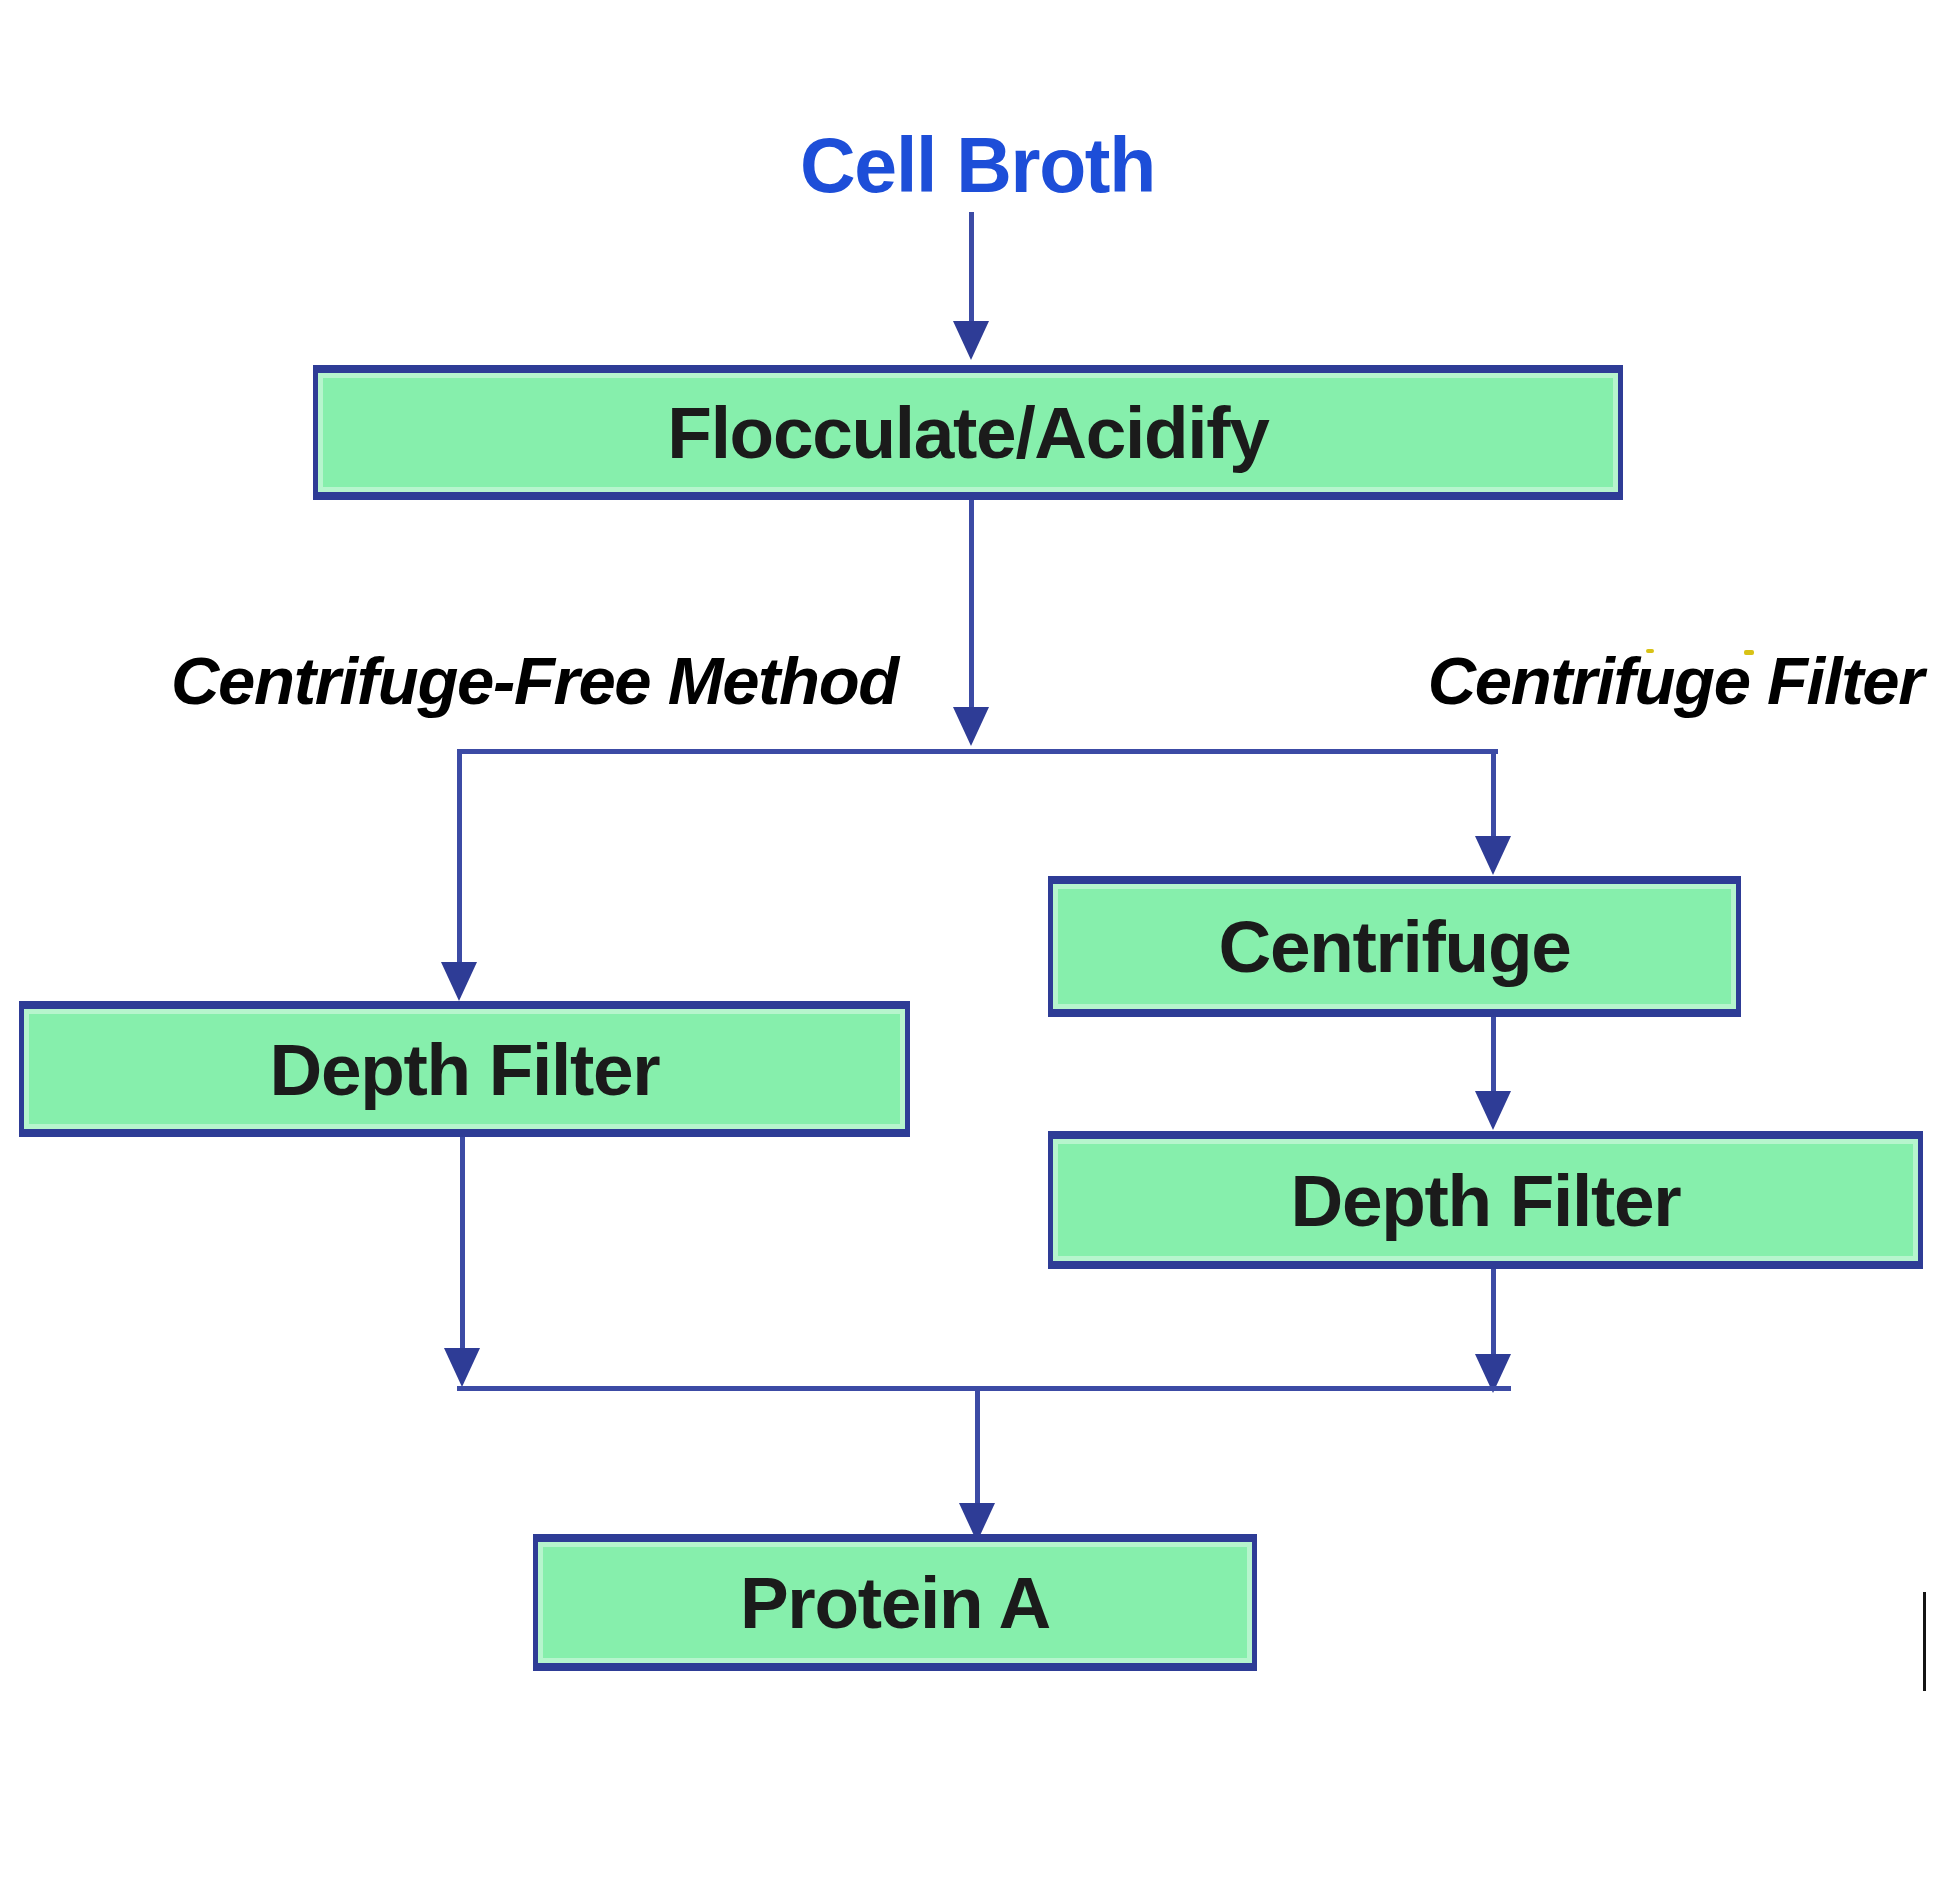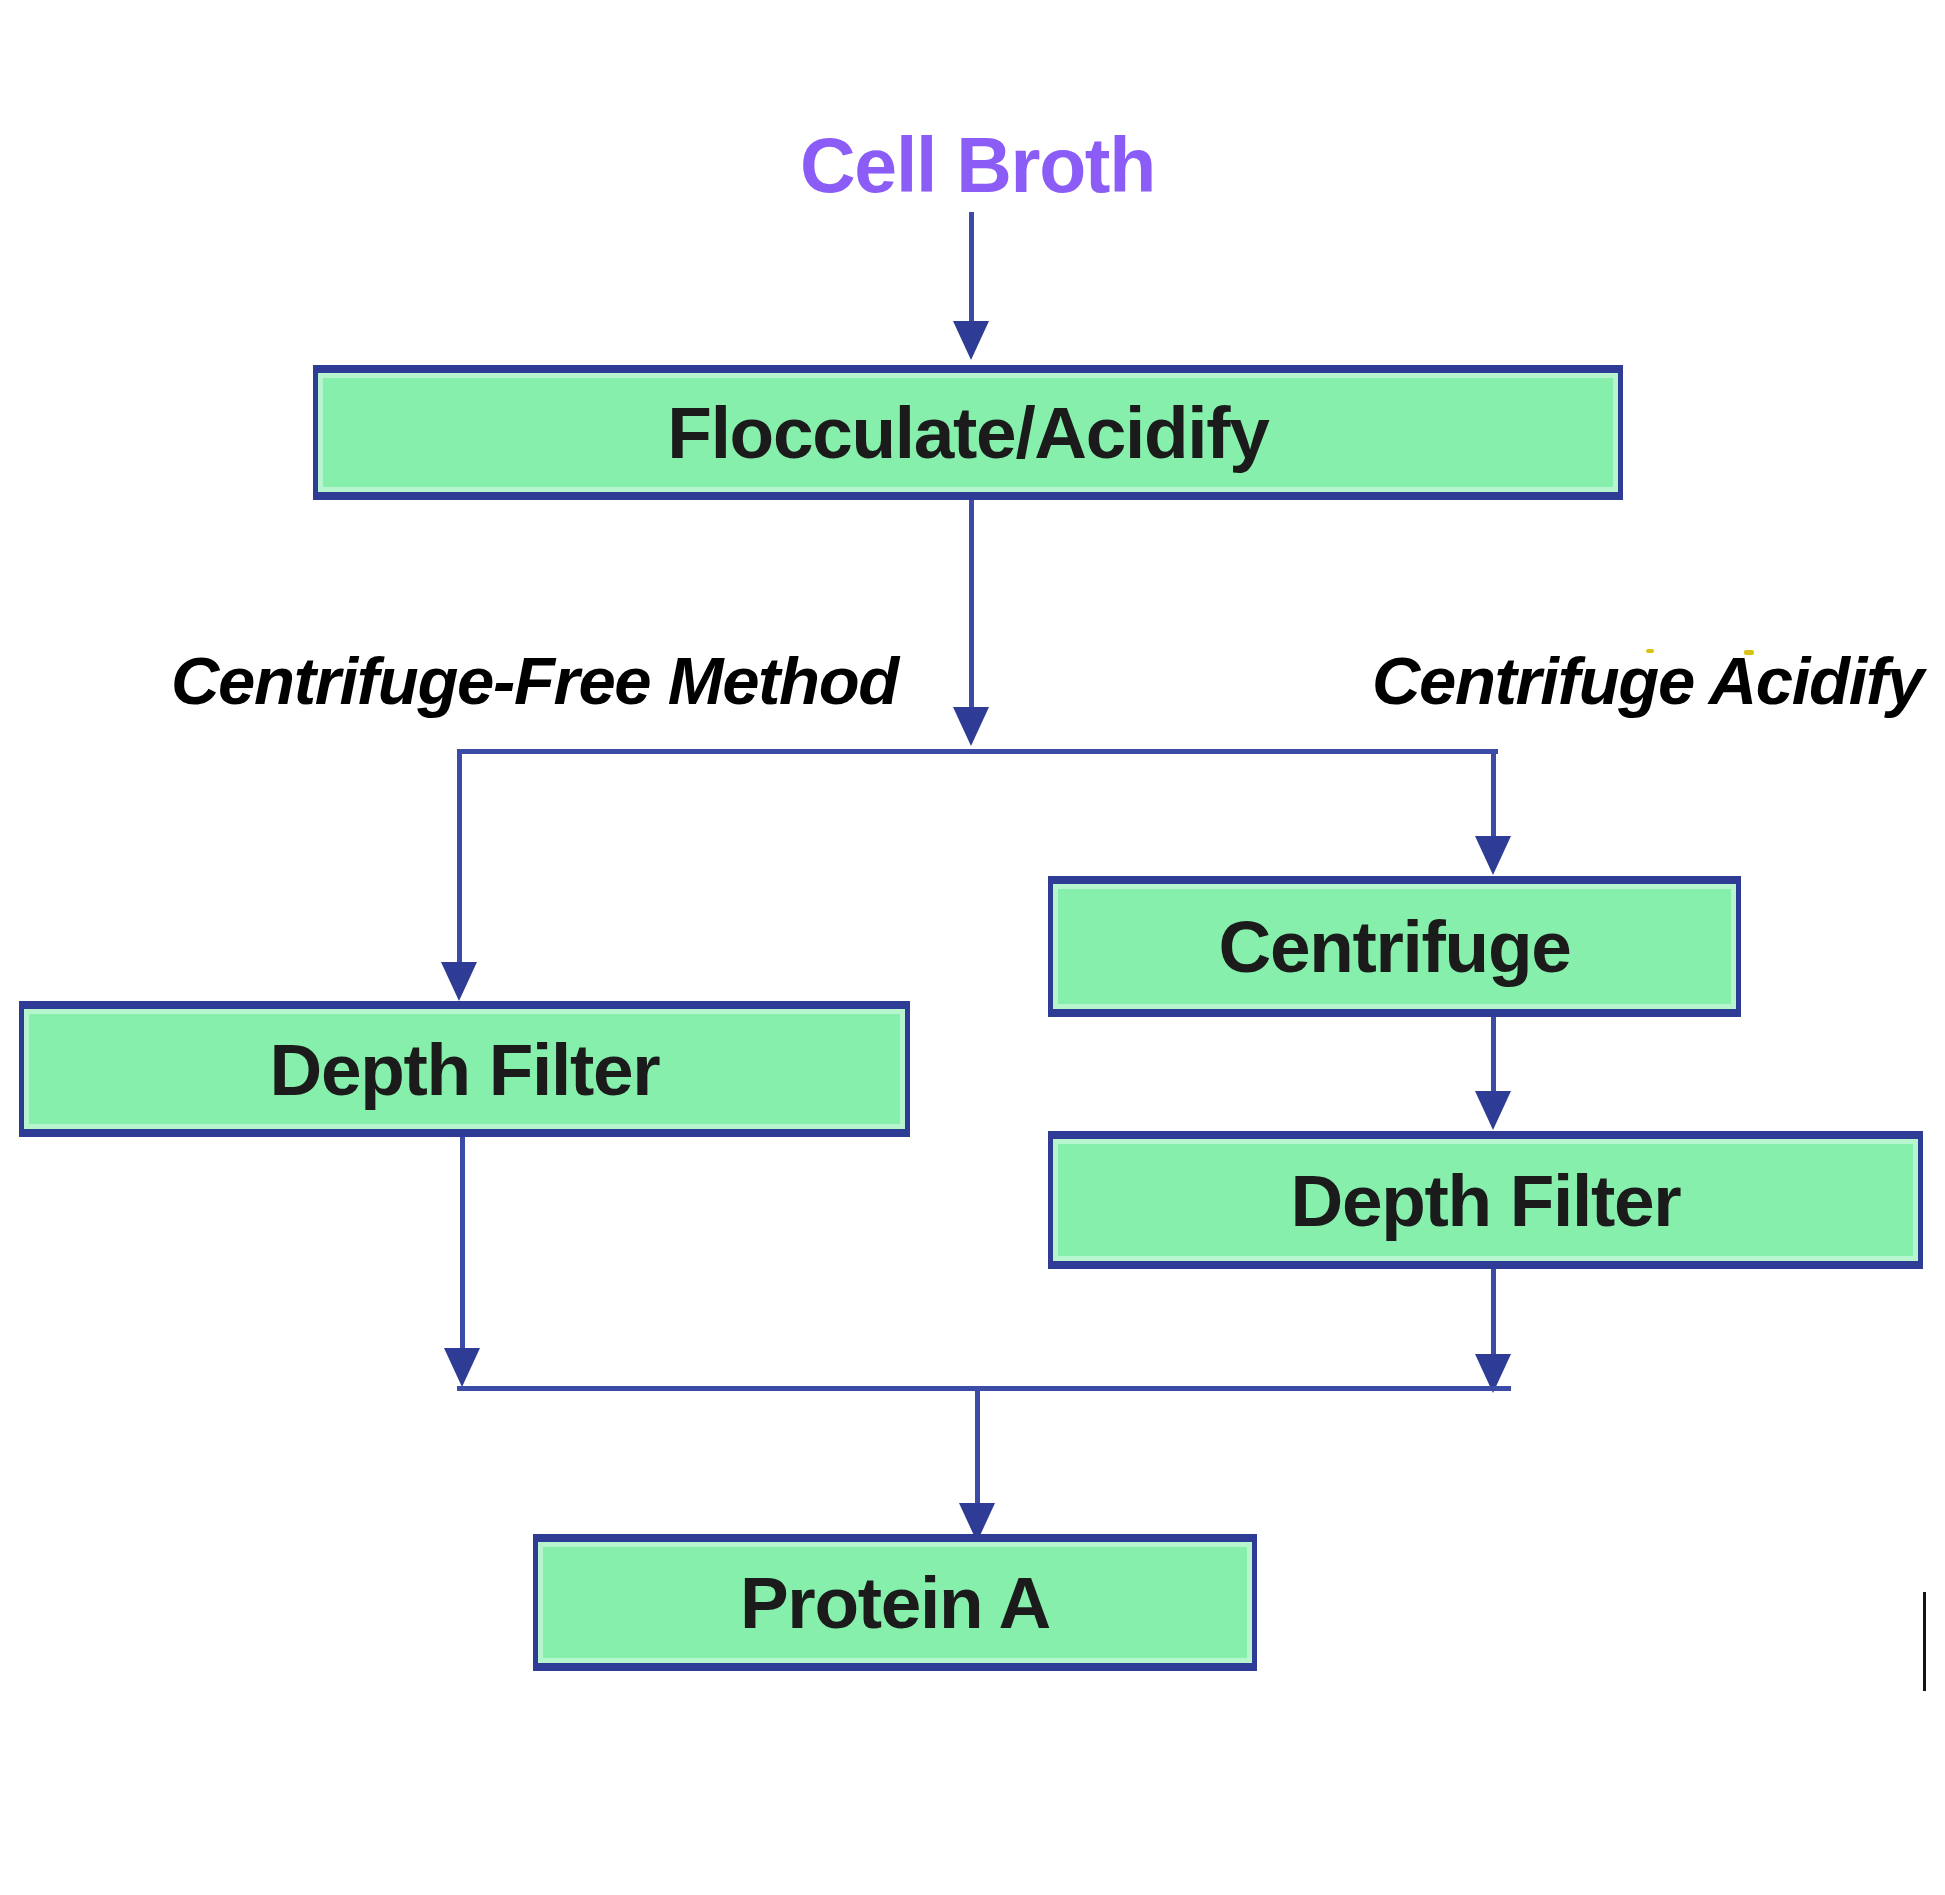--- a/index.html
+++ b/index.html
@@ -10,21 +10,21 @@
     background: #ffffff;
     overflow: hidden;
     font-family: "Liberation Sans", sans-serif;
   }
   .title {
     position: absolute;
     text-align: center;
     font-weight: bold;
     font-size: 77px;
     line-height: 1.05;
-    color: #8b5cf6;
+    color: #1d4ed8;
     letter-spacing: -1.3px;
   }
   .branch-label {
     position: absolute;
     text-align: right;
     font-weight: bold;
     font-style: italic;
     font-size: 67px;
     line-height: 1.1;
     color: #000000;
@@ -72,21 +72,21 @@
   <div class="arrowhead" style="left:953px; top:321px;"></div>
 
   <div class="node" style="left:313px; top:365px; width:1310px; height:135px;">
     <span>Flocculate/Acidify</span>
   </div>
 
   <div class="vline" style="left:969px; top:500px; height:209px;"></div>
   <div class="arrowhead" style="left:953px; top:707px;"></div>
 
   <div class="branch-label" style="left:38px; top:644px; width:860px;">Centrifuge-Free Method</div>
-  <div class="branch-label" style="left:1069px; top:644px; width:854px;">Centrifuge Acidify</div>
+  <div class="branch-label" style="left:1069px; top:644px; width:854px;">Centrifuge Filter</div>
 
   <div class="speck" style="left:1646px; top:649px; width:7.6px; height:4.4px;"></div>
   <div class="speck" style="left:1744px; top:650px; width:10px; height:5px;"></div>
 
   <div class="hline" style="left:457px; top:749px; width:1041px;"></div>
 
   <div class="vline" style="left:457px; top:749px; height:213px;"></div>
   <div class="arrowhead" style="left:441px; top:962px;"></div>
   <div class="node" style="left:19px; top:1001px; width:891px; height:136px;">
     <span>Depth Filter</span>

